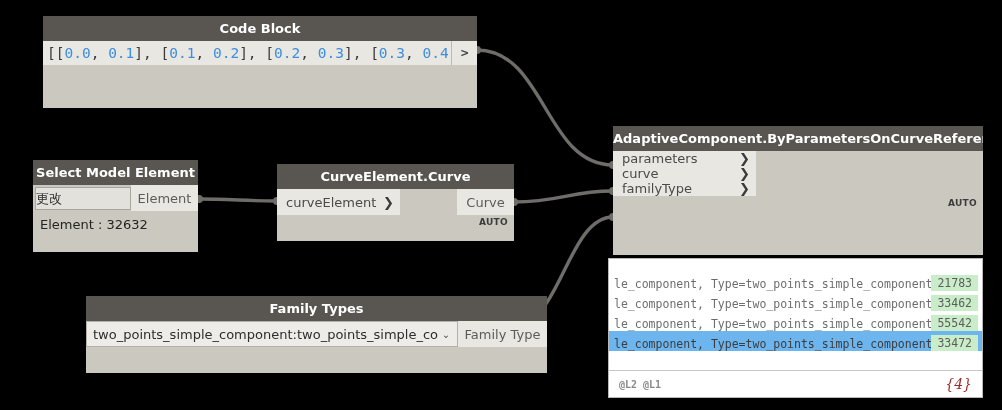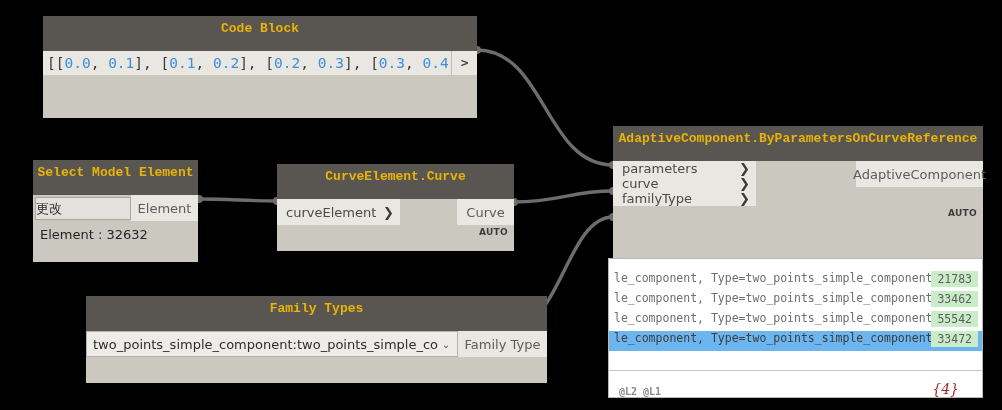--- a/index.html
+++ b/index.html
@@ -12,29 +12,28 @@
     position: relative; overflow: hidden;
     font-family: "DejaVu Sans", "Liberation Sans", sans-serif;
     -webkit-font-smoothing: antialiased;
   }
   #canvas { position: absolute; inset: 0; }
 
   
   .node { position: absolute; }
   .node-header {
     background: #595651;
-    color: #eab308;
+    color: #ffffff;
     font-size: 13px;
     font-weight: bold;
     text-align: center;
     line-height: 25px;
-    height: 35px;
+    height: 25px;
     white-space: nowrap;
     overflow: hidden;
-    font-family: Liberation Mono, monospace;
   }
   .node-body {
     background: #cbc8c0;
     position: relative;
   }
   .port-row { display: flex; height: 26px; }
   .in-port {
     background: #e9e7e2;
     color: #4a4a4a;
     font-size: 13px;
@@ -178,21 +177,21 @@
     left: 608px; top: 258px;
     width: 375px; height: 140px;
     background: #ffffff;
     border: 1px solid #b9b9b9;
     overflow: hidden;
   }
   .pv-list { padding-top: 12px; }
   .pv-row {
     height: 20px;
     display: flex;
-    align-items: flex-start;
+    align-items: flex-end;
     font-family: "DejaVu Sans Mono", "Liberation Mono", monospace;
     font-size: 11.5px;
     color: #6e6e6e;
     padding-left: 5px;
     white-space: nowrap;
   }
   .pv-row.sel { background: #6cb5ef; color: #3d3d3d; }
   .pv-text { flex: 1 1 auto; overflow: hidden; }
   .pv-id {
     background: #c9ecc9;
@@ -200,22 +199,22 @@
     padding: 1px 6px;
     margin-right: 4px;
   }
   .pv-footer {
     position: absolute;
     left: 0; right: 0; bottom: 0;
     height: 27px;
     border-top: 1px solid #c8c8c8;
     background: #ffffff;
     display: flex;
-    align-items: flex-end;
-    padding: 0 23px 0 10px;
+    align-items: center;
+    padding: 0 10px 0 10px;
   }
   .pv-levels {
     font-family: "DejaVu Sans Mono", "Liberation Mono", monospace;
     font-size: 10px;
     font-weight: bold;
     color: #8a8a8a;
     flex: 1 1 auto;
   }
   .pv-count {
     font-family: "DejaVu Serif", "Liberation Serif", serif;
@@ -300,21 +299,20 @@
           <span class="chev">❯</span>
         </div>
         <div class="in-port">
           <span>curve</span>
           <span class="chev">❯</span>
         </div>
         <div class="in-port">
           <span>familyType</span>
           <span class="chev">❯</span>
         </div>
-        <div class="ac-out">AdaptiveComponent</div>
       </div>
       <div class="auto-bar">AUTO</div>
     </div>
   </div>
 
   <div class="node" id="family-types">
     <div class="node-header">Family Types</div>
     <div class="node-body">
       <div class="ft-row">
         <div class="ft-select">

